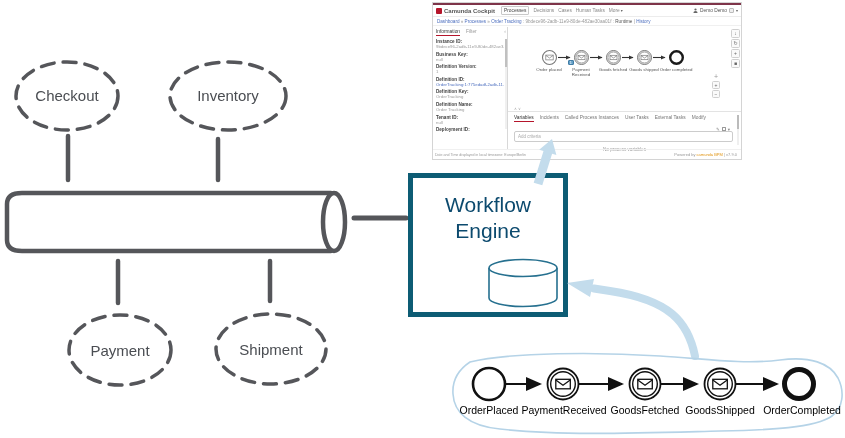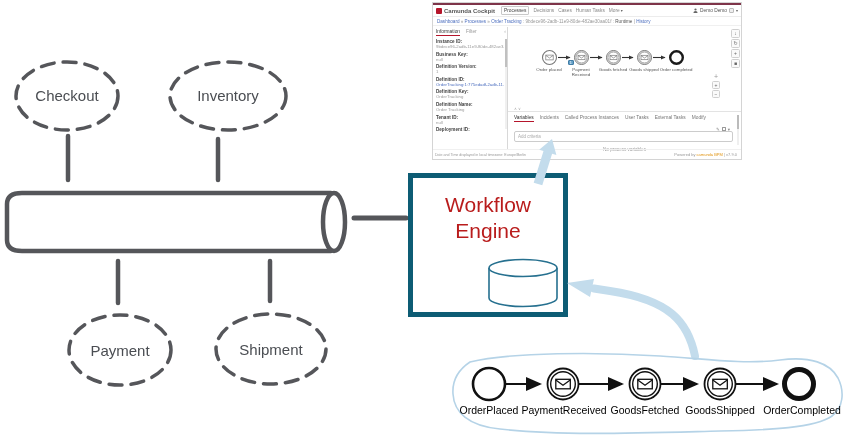--- a/index.html
+++ b/index.html
@@ -7,21 +7,21 @@
   .stage { position:relative; width:792px; height:438px; background:#fff; }
 
   svg.layer { position:absolute; left:0; top:0; }
   .base-layer { z-index:1; }
   .top-layer  { z-index:4; pointer-events:none; }
 
   
   .engine-box { position:absolute; left:408px; top:173px; width:160px; height:144px;
     border:5px solid #0d5c74; background:#fff; z-index:2; }
   .engine-title { width:104px; margin:14px auto 1px; text-align:center; font-size:21px;
-    line-height:1.25; color:#b91c1c; }
+    line-height:1.25; color:#0c4a6e; }
   .engine-db { position:absolute; left:75px; top:80px; }
 
   
   .cockpit { position:absolute; left:432px; top:2px; width:310px; height:158px;
     background:#fff; border:1px solid #d4d4d4; z-index:3; font-family:"Liberation Sans", sans-serif; }
   .ck-topline { height:2px; background:#7e3449; }
   .ck-header { height:12px; display:flex; align-items:center; padding:0 3px; border-bottom:1px solid #ececec; }
   .ck-logo { width:6px; height:6px; background:#b5152b; border-radius:1px; margin-right:2px; flex:none; }
   .ck-brand { font-size:6px; font-weight:bold; color:#555; white-space:nowrap; }
   .ck-nav { display:flex; align-items:center; gap:4px; margin-left:6px; font-size:4.8px; color:#888; }

